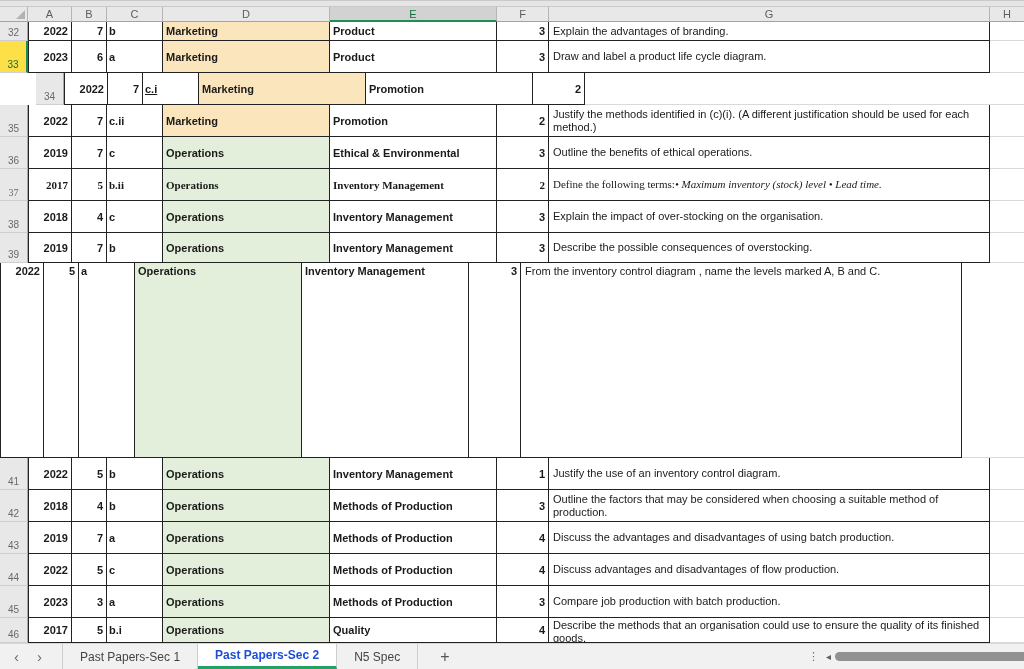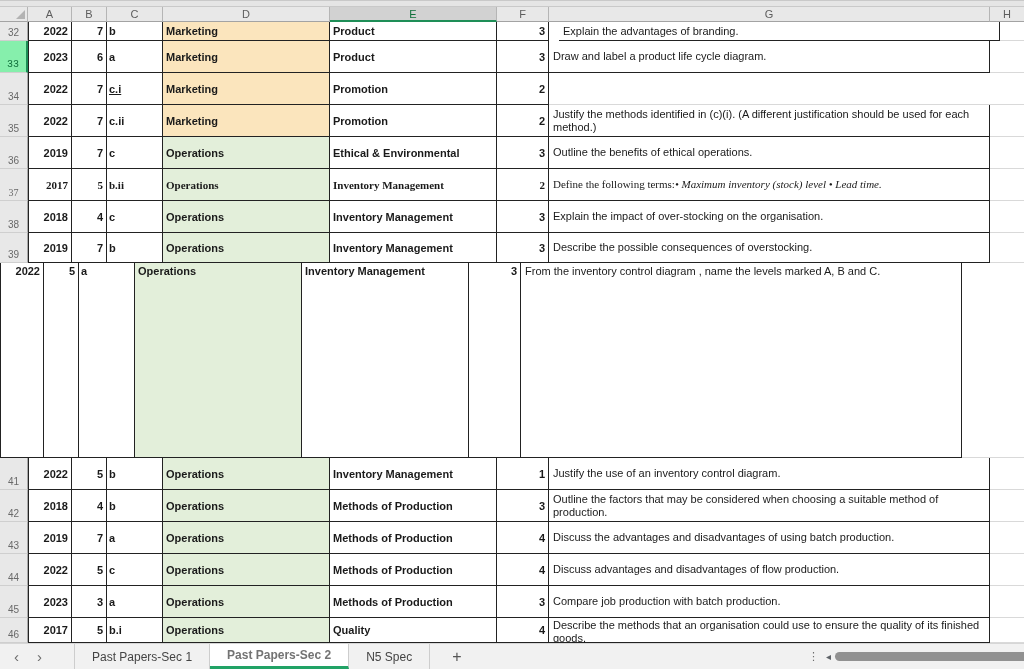--- a/index.html
+++ b/index.html
@@ -17,42 +17,42 @@
     border-left:9px solid transparent; border-bottom:9px solid #b3b3b3; }
   .colhdr { background:#e8e8e8; border-right:1px solid #b5b5b5; border-bottom:1px solid #a3a3a3;
     color:#5d5d5d; font-size:11px; display:flex; align-items:center; justify-content:center; }
   .colhdr.sel { background:#d2d2d2; color:#0f703b; border-bottom:2px solid #1e8e57; }
 
   
   .grid-body { position:absolute; top:22px; left:0; right:0; bottom:26px; overflow:hidden; }
   .row { display:flex; width:1024px; }
   .rowhdr { width:28px; background:#e8e8e8; border-right:1px solid #a8a8a8; border-bottom:1px solid #cfcfcf;
     color:#696969; font-size:10px; display:flex; align-items:flex-end; justify-content:center; padding-bottom:2px; }
-  .rowhdr.sel { background:#86efac; color:#0f703b; border-right:2px solid #1e8e57;font-family:Liberation Mono, monospace; }
+  .rowhdr.sel { background:#fde047; color:#0f703b; border-right:2px solid #1e8e57; }
   .cell { border-right:1px solid #222; border-bottom:1px solid #222; background:#fff; overflow:hidden;
     font-size:11px; color:#1a1a1a; display:flex; align-items:center; position:relative; }
   .cell.first { border-left:1px solid #222; }
   .c-year,.c-num,.c-marks { justify-content:flex-end; padding-right:3px; font-weight:bold; white-space:nowrap; }
   .c-part { padding-left:2px; font-weight:bold; white-space:nowrap; }
   .c-cat,.c-topic { padding-left:3px; font-weight:bold; white-space:nowrap; }
   .c-question { padding:1px 4px; line-height:13px; display:block; }
   .c-question.center { display:flex; align-items:center; }
   .row.vtop .cell { align-items:flex-start; padding-top:2px; }
   .row.vtop .c-question { display:block; padding-top:2px; }
   .hfill { border-bottom:1px solid #d9d9d9; background:#fff; }
 
   
   .tabbar { position:absolute; left:0; right:0; bottom:0; height:26px; background:#f1f1f1;
     border-top:1px solid #d6d6d6; display:flex; align-items:stretch; font-size:12px; color:#444; }
   .nav-arrows { display:flex; align-items:center; gap:18px; padding:0 14px 0 14px; color:#6d6d6d; }
   .nav-arrows span { font-size:15px; line-height:1; cursor:default; }
-  .tabs { display:flex; align-items:stretch; margin-left:18px; }
+  .tabs { display:flex; align-items:stretch; margin-left:6px; }
   .tab { display:flex; align-items:center; padding:0 17px; border-right:1px solid #cdcdcd; white-space:nowrap; }
   .tab.first { border-left:1px solid #cdcdcd; }
-  .tab.active { background:#fff; font-weight:bold; color:#737373; border-bottom:3px solid #21a366; border-right:1px solid #cdcdcd; }
+  .tab.active { background:#fff; font-weight:bold; color:#1d4ed8; border-bottom:3px solid #21a366; border-right:1px solid #cdcdcd; }
   .tab.add { border-right:none; font-size:16px; color:#555; padding:0 22px; }
   .ellipsis { position:absolute; left:808px; top:0; bottom:0; display:flex; align-items:center;
     font-size:11px; color:#6d6d6d; letter-spacing:0; }
   .hscroll { position:absolute; left:826px; right:0; top:0; bottom:0; display:flex; align-items:center; }
   .hscroll .arrow { color:#5f6368; font-size:10px; margin-right:4px; }
   .hscroll .thumb { height:9px; background:#919191; border-radius:5px 0 0 5px; flex:1; margin-right:0; }
 </style>
 </head>
 <body>
 
@@ -78,35 +78,35 @@
   <div class="grid-body">
 
   <div class="row" style="height: 19px;">
         <div class="rowhdr">32</div>
         <div class="cell c-year first" style="width: 44px;">2022</div>
         <div class="cell c-num" style="width: 35px;">7</div>
         <div class="cell c-part" style="width: 56px;">b</div>
         <div class="cell c-cat" style="width: 167px; background: rgb(251, 229, 189);">Marketing</div>
         <div class="cell c-topic" style="width: 167px;">Product</div>
         <div class="cell c-marks" style="width: 52px;">3</div>
-        <div class="cell c-question center" style="width: 441px; margin-left: 10px;">Explain the advantages of branding.</div>
+        <div class="cell c-question center" style="width: 441px;">Explain the advantages of branding.</div>
         <div class="hfill" style="flex: 1 1 0%;"></div>
       </div>
       <div class="row" style="height: 32px;">
         <div class="rowhdr sel">33</div>
         <div class="cell c-year first" style="width: 44px;">2023</div>
         <div class="cell c-num" style="width: 35px;">6</div>
         <div class="cell c-part" style="width: 56px;">a</div>
         <div class="cell c-cat" style="width: 167px; background: rgb(251, 229, 189);">Marketing</div>
         <div class="cell c-topic" style="width: 167px;">Product</div>
         <div class="cell c-marks" style="width: 52px;">3</div>
         <div class="cell c-question center" style="width: 441px;">Draw and label a product life cycle diagram.</div>
         <div class="hfill" style="flex: 1 1 0%;"></div>
       </div>
-      <div class="row" style="height: 32px;">
+      <div class="row" style="height: 32px; padding-left: 36px;">
         <div class="rowhdr">34</div>
         <div class="cell c-year first" style="width: 44px;">2022</div>
         <div class="cell c-num" style="width: 35px;">7</div>
         <div class="cell c-part" style="width: 56px; text-decoration: underline;">c.i</div>
         <div class="cell c-cat" style="width: 167px; background: rgb(251, 229, 189);">Marketing</div>
         <div class="cell c-topic" style="width: 167px;">Promotion</div>
         <div class="cell c-marks" style="width: 52px;">2</div>
         <div class="hfill" style="flex: 1 1 0%;"></div>
       </div>
       <div class="row" style="height: 32px;">

